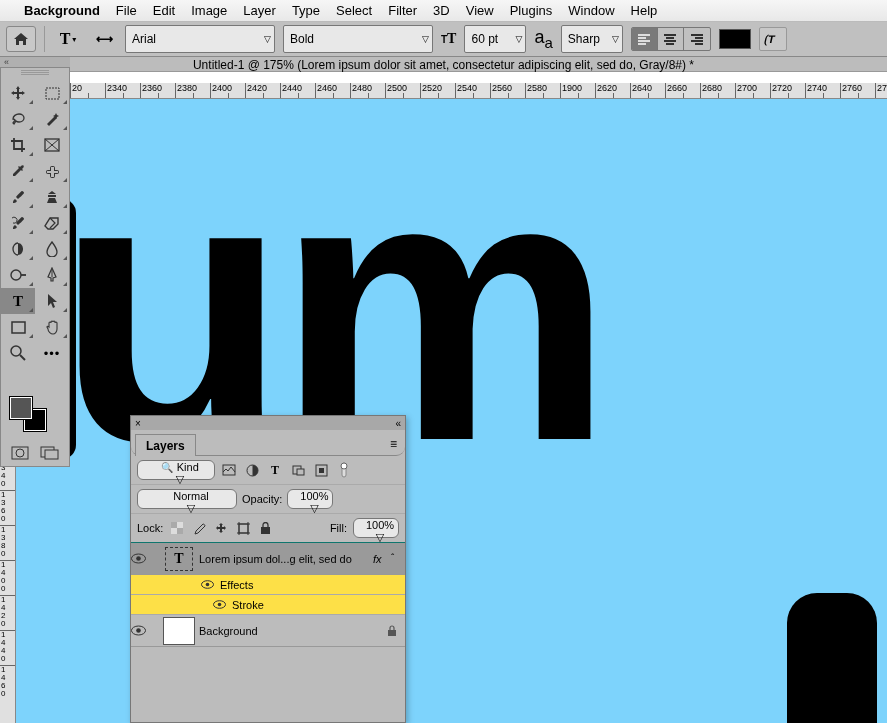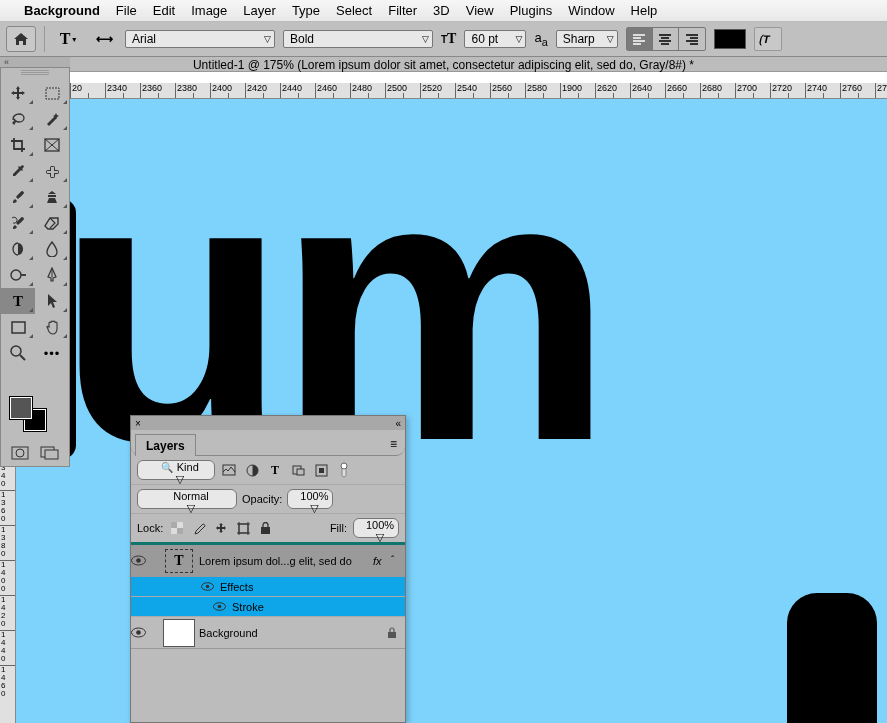--- a/index.html
+++ b/index.html
@@ -12,29 +12,29 @@
   .menubar span { cursor: default; }
 
   
   .optionsbar { height: 35px; background: #c0c0c0; border-bottom: 1px solid #888; display: flex; align-items: center; padding: 0 6px; gap: 8px; }
   .home-btn { width: 30px; height: 26px; background:#c8c8c8; border:1px solid #888; border-radius:3px; display:flex;align-items:center;justify-content:center; }
   .divider-v { width:1px; height:26px; background:#999; }
   .typetoggle { width:30px; height:26px; display:flex; align-items:center; justify-content:center; position:relative; }
   .typetoggle .T { font-family: Georgia,serif; font-size:16px; font-weight:bold; }
   .typetoggle .arrows { font-size:8px; margin-left:2px; }
   .orient-btn { width:26px;height:26px;display:flex;align-items:center;justify-content:center; }
-  .select { background:#e8e8e8;border:1px solid #777;border-radius:2px;height:18px;display:flex;align-items:center;justify-content:space-between;padding:0 3px 0 6px;font-size:12px; }
+  .select { background:#e8e8e8;border:1px solid #777;border-radius:2px;height:28px;display:flex;align-items:center;justify-content:space-between;padding:0 3px 0 6px;font-size:12px; }
   .select .chev { font-size:9px; }
   .fontfamily { width:150px; }
   .fontstyle  { width:150px; }
   .fontsize   { width:62px; }
   .aa-sel     { width:62px; }
   .size-ico { font-family:Georgia,serif; font-size:14px; font-weight:bold; display:flex;align-items:center; }
   .size-ico sub { font-size:10px; }
-  .aa-ico { font-size:13px; }
+  .aa-ico { font-size:18px; }
   .aligngroup { display:flex; border:1px solid #777; border-radius:2px; overflow:hidden; }
   .aligngroup div { width:26px;height:22px;display:flex;align-items:center;justify-content:center;border-right:1px solid #777; }
   .aligngroup div:last-child{border-right:none;}
   .aligngroup .active { background:#7a7a7a; }
   .aligngroup svg line{ stroke:#000; stroke-width:1.5; }
   .aligngroup .active svg line{ stroke:#fff; }
   .colorswatch { width:32px;height:20px;background:#000;border:1px solid #555; }
   .warp-btn { width:28px;height:24px;display:flex;align-items:center;justify-content:center;border:1px solid #999;border-radius:2px;background:#c8c8c8; }
 
   
@@ -74,35 +74,35 @@
   .panel .titlebar { height:14px; background:#a8a8a8; display:flex; justify-content:space-between; align-items:center; padding:0 4px; font-size:10px; }
   .panel .tabrow { height:26px; display:flex; align-items:flex-end; border-bottom:1px solid #888; padding:0 4px; justify-content:space-between;border-radius:9px; }
   .panel .tab { background:#bcbcbc; border:1px solid #888; border-bottom:none; padding:4px 10px 3px; font-size:12px; font-weight:bold; position:relative; top:1px; }
   .panel .menu-ico { font-size:12px; padding:4px; }
   .panel .row { display:flex; align-items:center; padding:4px 6px; gap:5px; border-bottom:1px solid #aaa; font-size:11px; }
   .panel .sel-sm { background:#e8e8e8;border:1px solid #777;border-radius:6px;height:20px;display:flex;align-items:center;justify-content:space-between;padding:0 3px 0 11px;font-size:11px;flex-direction:column; }
   .panel .kind { width:78px; }
   .panel .blend { width:100px; }
   .panel .pct { width:46px; }
   .panel .mini-btn { width:18px;height:18px;display:flex;align-items:center;justify-content:center; }
-  .panel .lockrow { display:flex; align-items:center; padding:4px 6px; gap:6px; font-size:11px; border-bottom:3px solid #0f766e; }
+  .panel .lockrow { display:flex; align-items:center; padding:4px 6px; gap:6px; font-size:11px; border-bottom:1px solid #0f766e; }
   .panel .lockrow .ic { width:16px;height:16px;display:flex;align-items:center;justify-content:center; }
   .panel .layers { }
   .layer { display:flex; align-items:center; height:32px; border-bottom:1px solid #999; }
   .layer.sel { background:#9a9a9a; }
   .layer .vis { width:28px; text-align:center; font-size:13px; }
   .layer .thumb { width:32px;height:28px; margin:0 4px; display:flex;align-items:center;justify-content:center;background:#d8d8d8;border:1px solid #555; position:relative; }
   .layer .thumb.text { background:none;border:none; }
   .layer .thumb.text .box { width:28px;height:24px;border:1px dashed #333;display:flex;align-items:center;justify-content:center;font-family:Georgia,serif;font-size:14px;font-weight:bold; }
   .layer .thumb.bg { background:#fff; }
   .layer .name { flex:1; font-size:11px; white-space:nowrap; overflow:hidden; text-overflow:ellipsis; }
   .layer .fx { width:18px; font-style:italic; font-size:11px; }
   .layer .chev { width:14px; font-size:10px; }
   .layer .lock { width:18px; font-size:11px; text-align:center; }
-  .sublayer { display:flex;align-items:center;height:20px;padding-left:70px;font-size:11px;background:#0ea5e9;border-bottom:1px solid #aaa; gap:6px;}
+  .sublayer { display:flex;align-items:center;height:20px;padding-left:70px;font-size:11px;background:#fde047;border-bottom:1px solid #aaa; gap:6px;}
   .sublayer .eye { font-size:11px; }
 
   svg { display:block; }
 </style>
 </head>
 <body>
 
 <div class="menubar">
   <span class="apple"></span>
   <span class="appname">Background</span>

